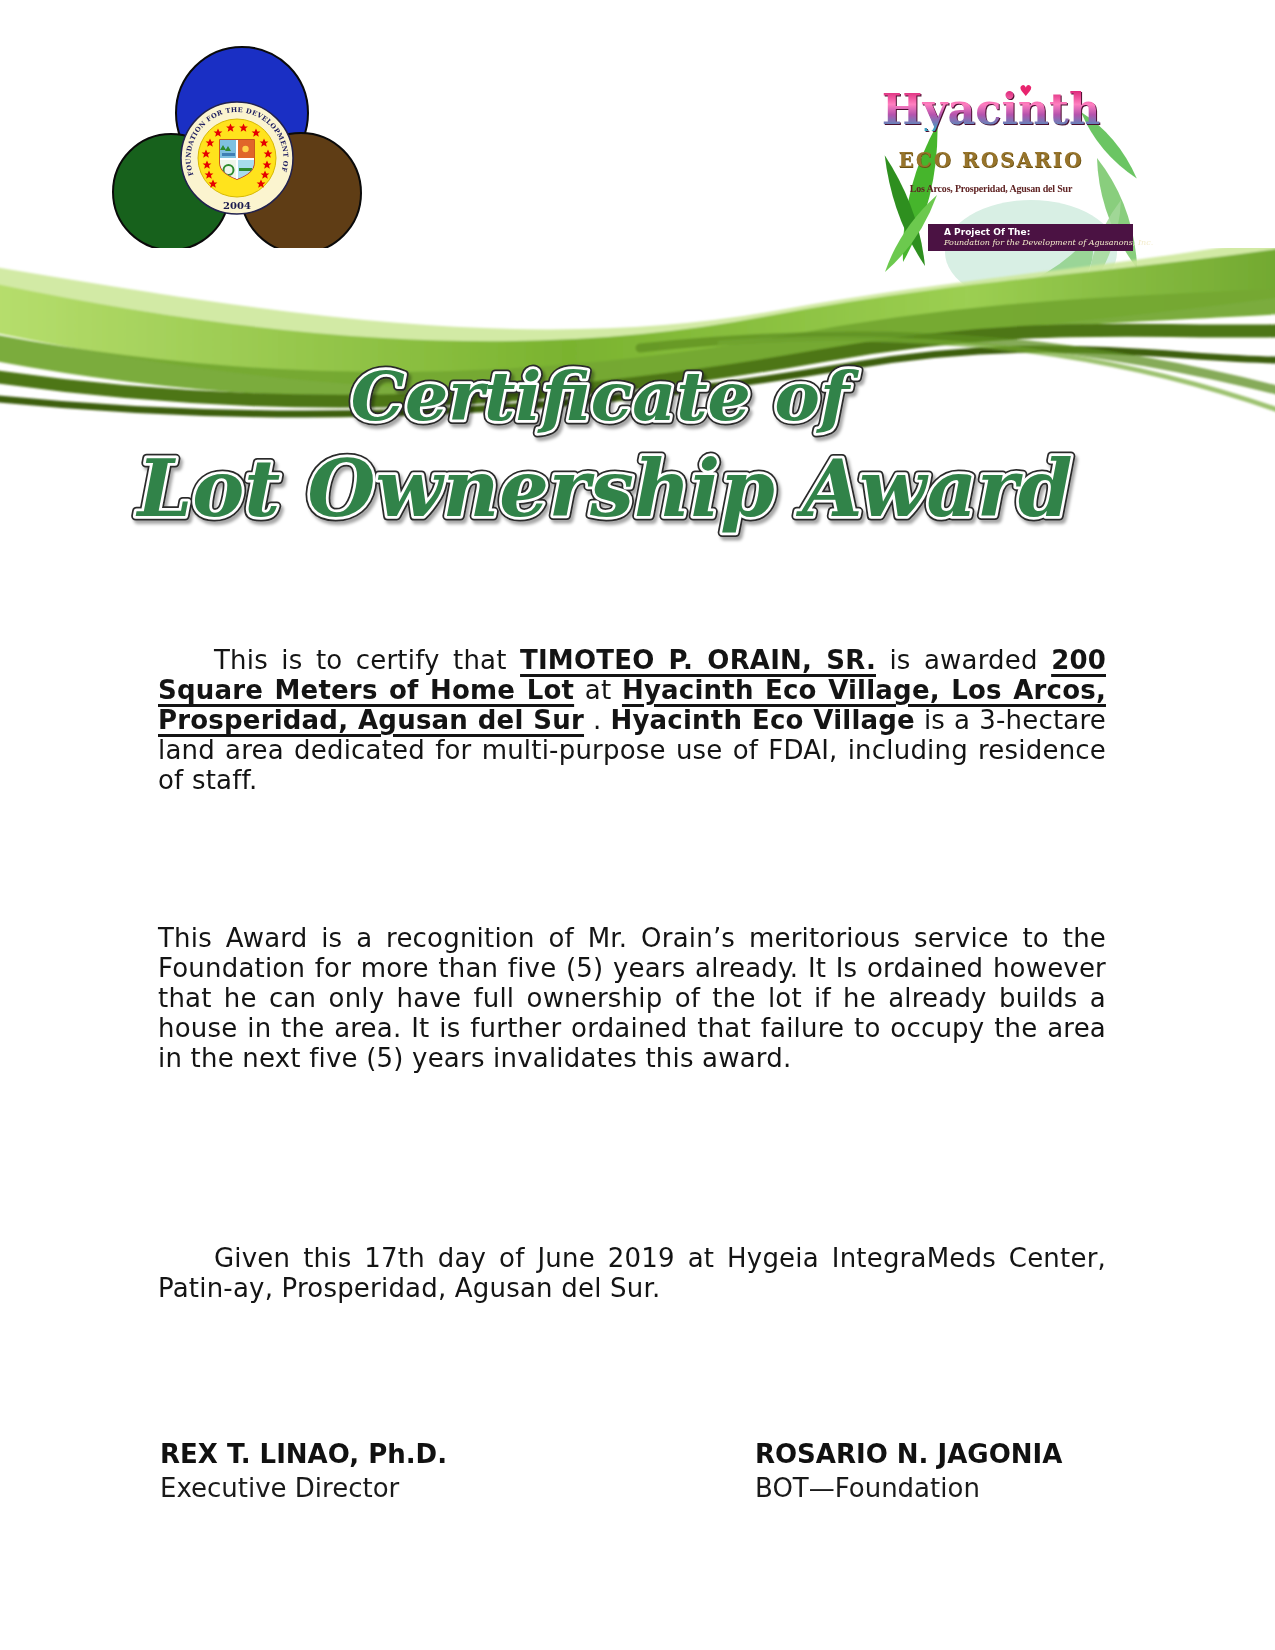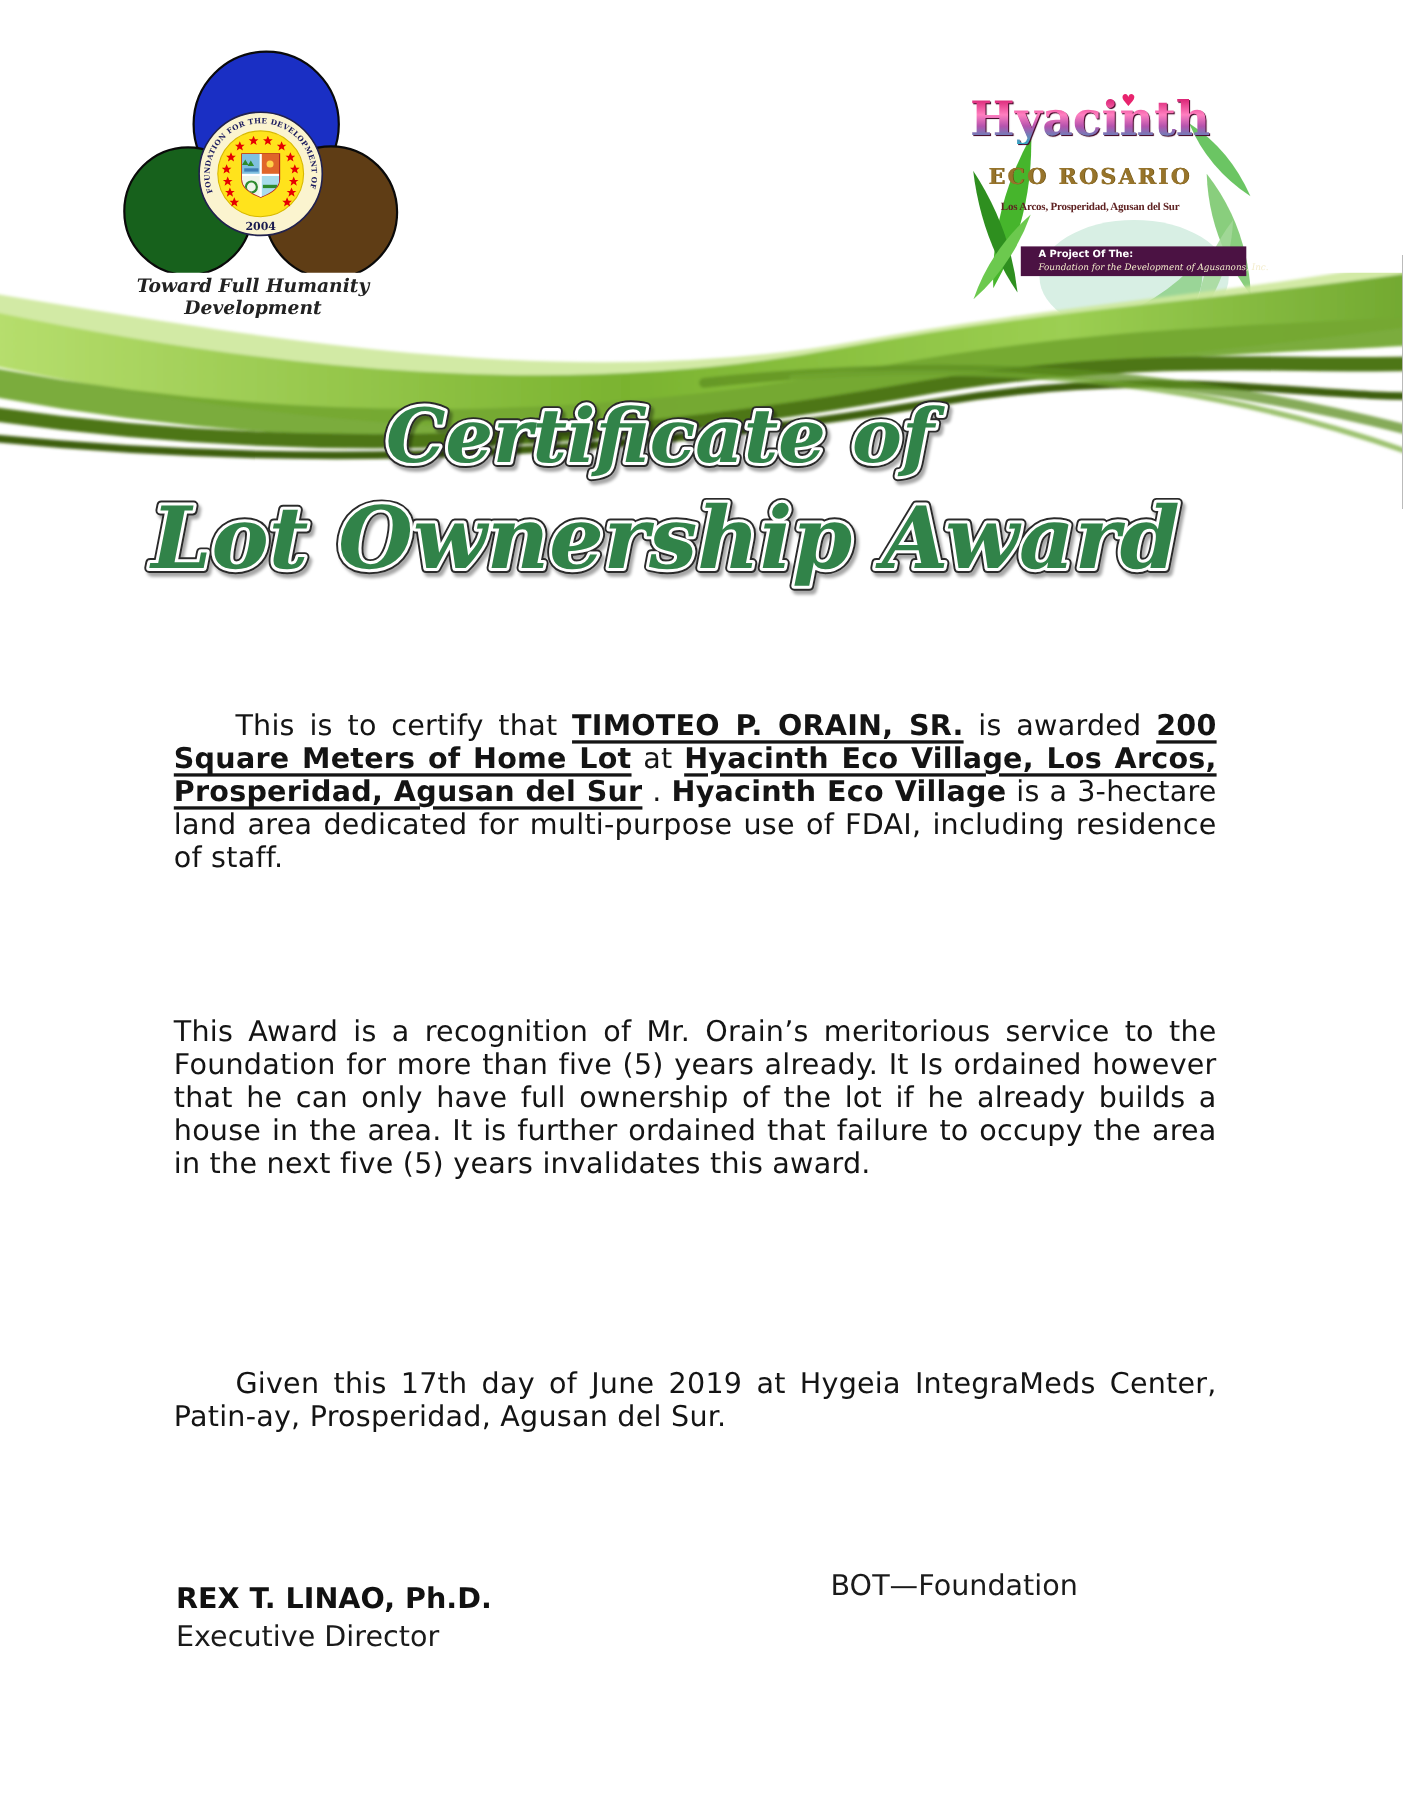--- a/index.html
+++ b/index.html
@@ -117,21 +117,20 @@
             <rect x="-15" y="-6" width="13" height="3" fill="#3f7fb5"></rect>
             <path d="M-14,-14 l3,5 h-6 z M-9,-13 l3,5 h-6 z" fill="#2e8b2e"></path>
             <circle cx="-8.5" cy="11" r="5" fill="none" stroke="#2e8b2e" stroke-width="2"></circle>
             <rect x="2" y="9" width="13" height="3" fill="#2e8b2e"></rect>
             <rect x="-17" y="-1" width="34" height="2" fill="#ffffff"></rect>
             <rect x="-1" y="-19" width="2" height="42" fill="#ffffff"></rect>
           </g>
         </g>
       </g>
     </svg>
-    <div class="fdai-tagline">Toward Full Humanity Development</div>
   </div>
 
   <div class="hyv">
     <svg class="hyv-leaves" width="292" height="262" viewBox="0 0 292 262">
       <defs>
           <path id="leaf" d="M0,0 Q11,-30 0,-62 Q-11,-30 0,0 Z"></path>
         </defs>
       <ellipse cx="186" cy="212" rx="86" ry="52" fill="#d8efe4"></ellipse>
       <path d="M150,255 q60,-18 96,-60 q10,40 -30,62 q-40,18 -66,-2 z" fill="#8fd08a" opacity="0.85"></path>
       <use href="#leaf" transform="translate(252,118) rotate(160) scale(1.7,1.9)" fill="#7cc96f" opacity="0.9"></use>
@@ -192,16 +191,17 @@
 
   <div class="para" style="top:923px">This Award is a recognition of Mr. Orain’s meritorious service to the Foundation for more than five (5) years already. It Is ordained however that he can only have full ownership of the lot if he already builds a house in the area. It is further ordained that failure to occupy the area in the next five (5) years invalidates this award.</div>
 
   <div class="para indent" style="top:1243px">Given this 17th day of June 2019 at Hygeia IntegraMeds Center, Patin-ay, Prosperidad, Agusan del Sur.</div>
 
   <div class="sig" style="left:160px">
     <div class="sig-name">REX T. LINAO, Ph.D.</div>
     <div class="sig-title">Executive Director</div>
   </div>
   <div class="sig" style="left:755px">
+    <div class="sig-name">ROSARIO N. JAGONIA</div>
     <div class="sig-title">BOT—Foundation</div>
   </div>
 
 </div>
 
 </body></html>

